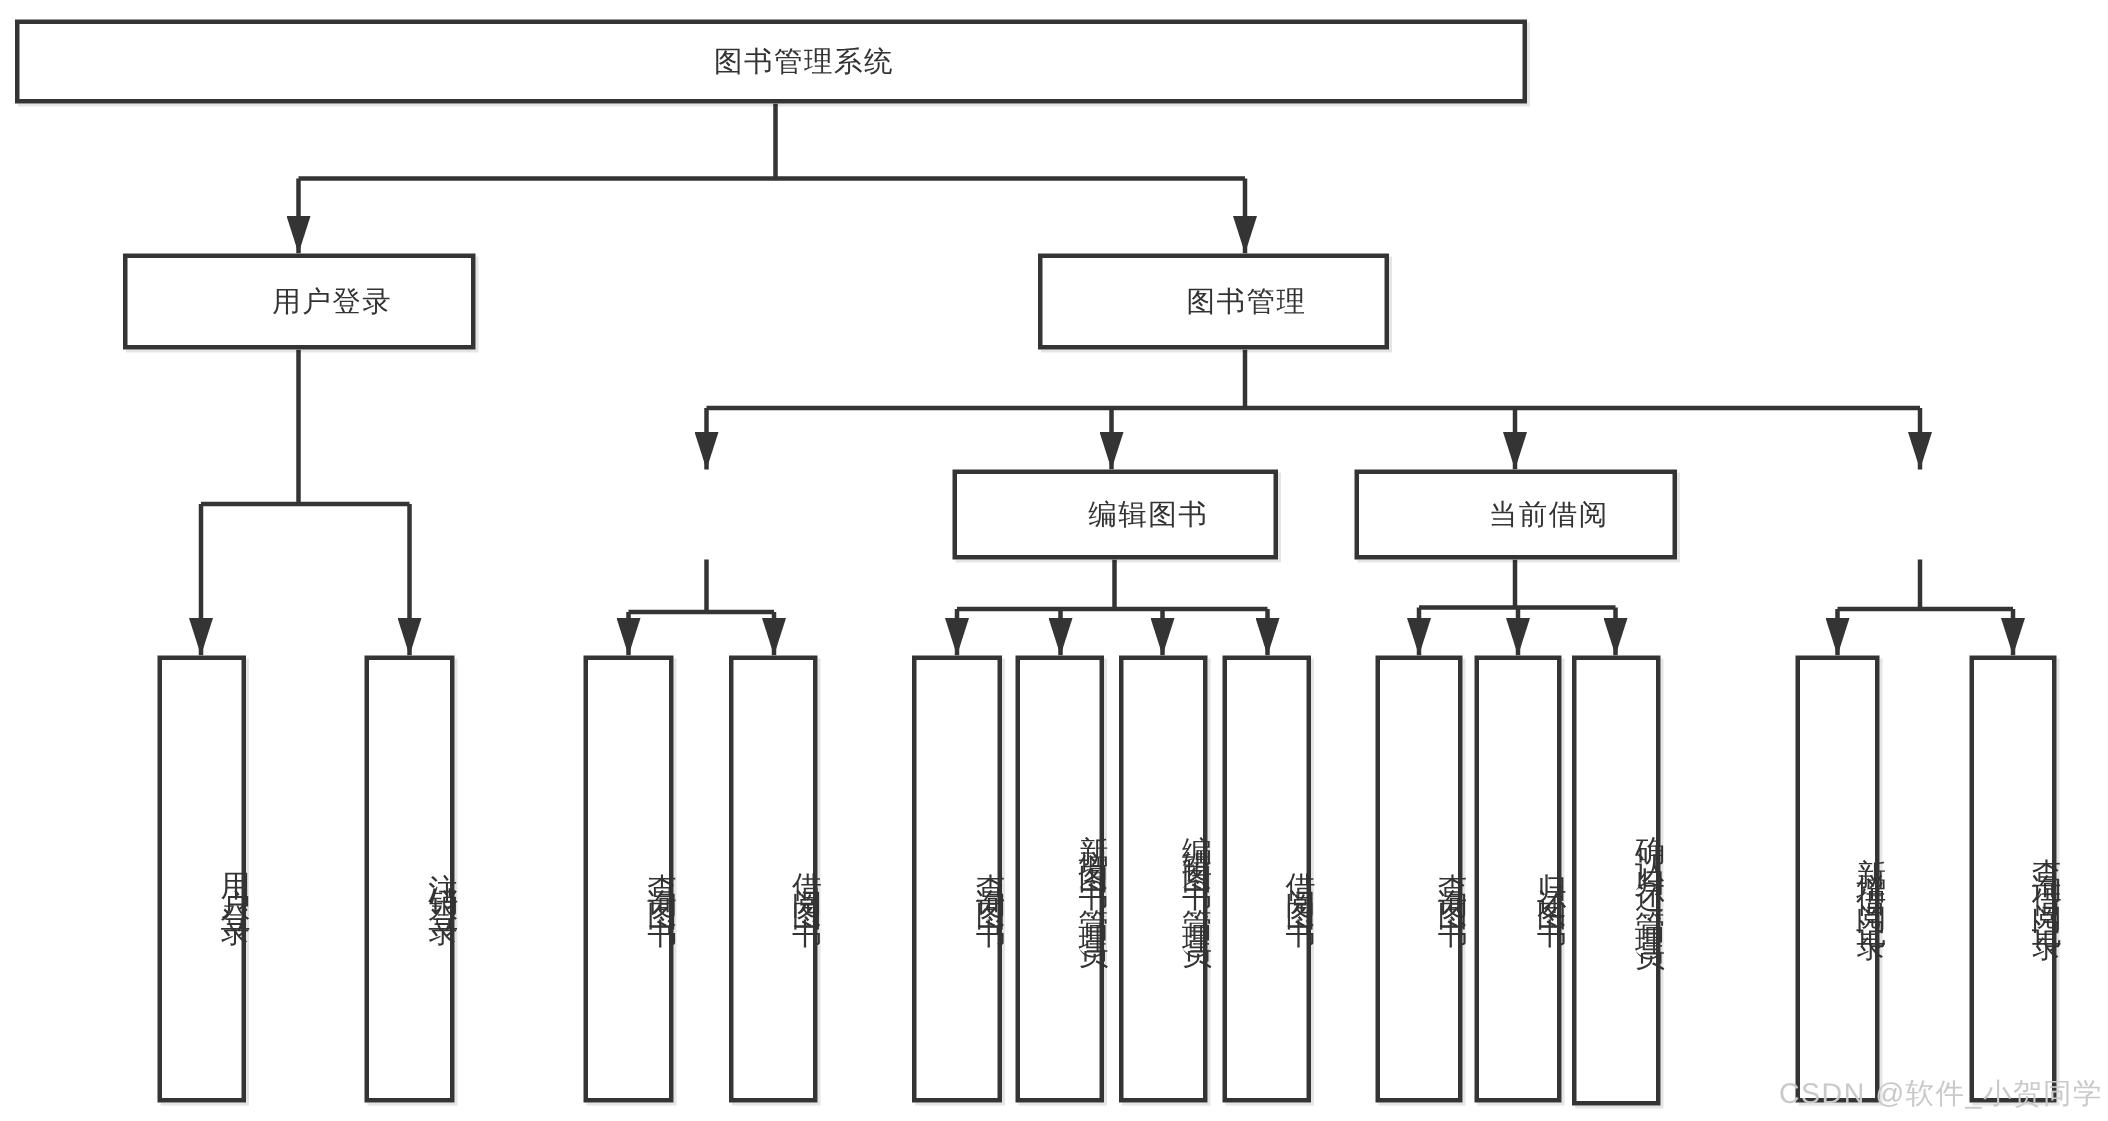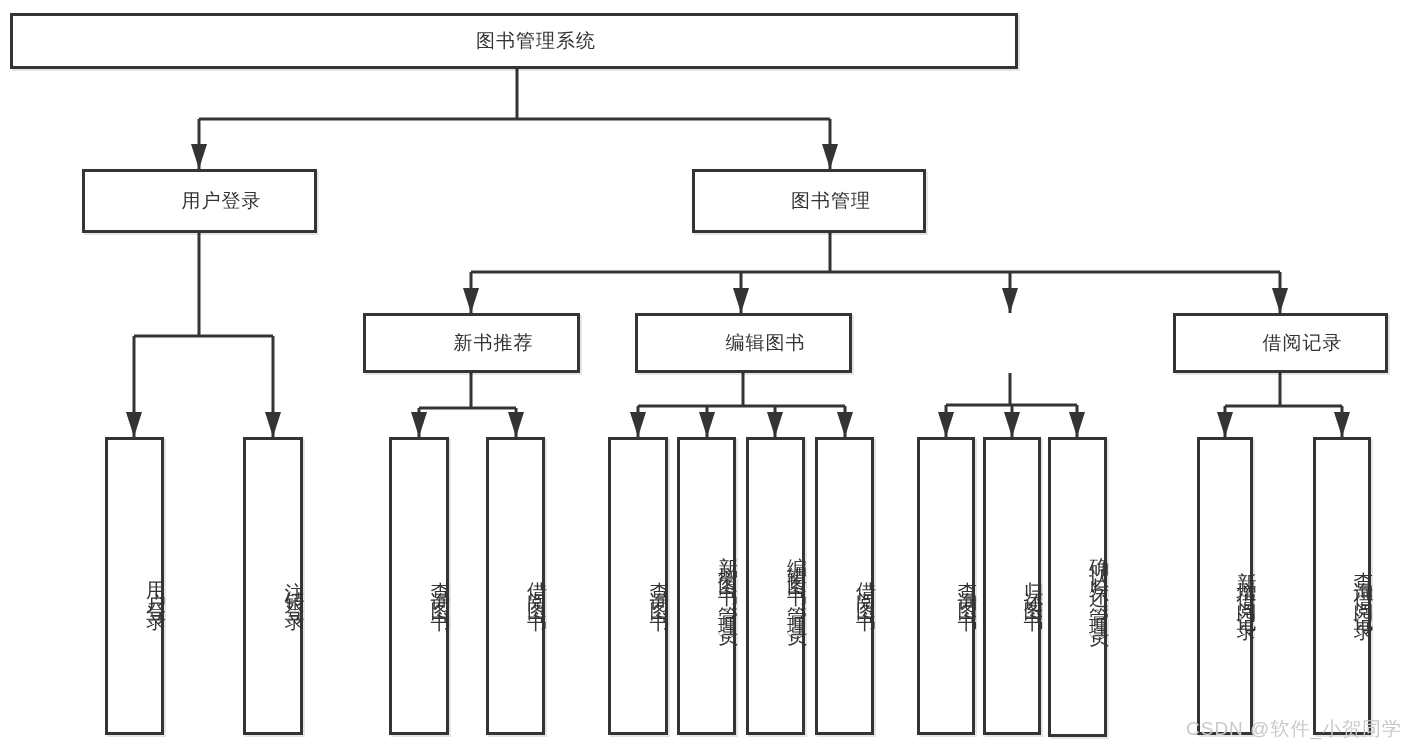--- a/index.html
+++ b/index.html
@@ -87,23 +87,22 @@
       <line x1="1225" y1="406" x2="1225" y2="437" marker-end="url(#ah)"></line>
       <line x1="1342" y1="406" x2="1342" y2="437" marker-end="url(#ah)"></line>
     </g>
   </svg>
 
   <div class="node hbox" style="left:10px;top:13px;width:1008px;height:56px">图书管理系统</div>
 
   <div class="node hbox" style="left:82px;top:169px;width:235px;height:64px">用户登录</div>
   <div class="node hbox" style="left:692px;top:169px;width:234px;height:64px">图书管理</div>
 
-  <div class="node hbox" style="left:363px;top:313px;width:217px;height:60px">新书推荐</div>
   <div class="node hbox" style="left:635px;top:313px;width:217px;height:60px">编辑图书</div>
-  <div class="node hbox" style="left:1173px;top:313px;width:215px;height:60px">借阅记录</div>
+  <div class="node hbox" style="left:903px;top:313px;width:215px;height:60px">当前借阅</div>
 
   <div class="node vbox" style="left:105px;top:437px;width:59px;height:298px">
     <span>用户登录</span>
   </div>
   <div class="node vbox" style="left:243px;top:437px;width:60px;height:298px">
     <span>注销登录</span>
   </div>
 
   <div class="node vbox" style="left:389px;top:437px;width:60px;height:298px">
     <span>查询图书</span>

